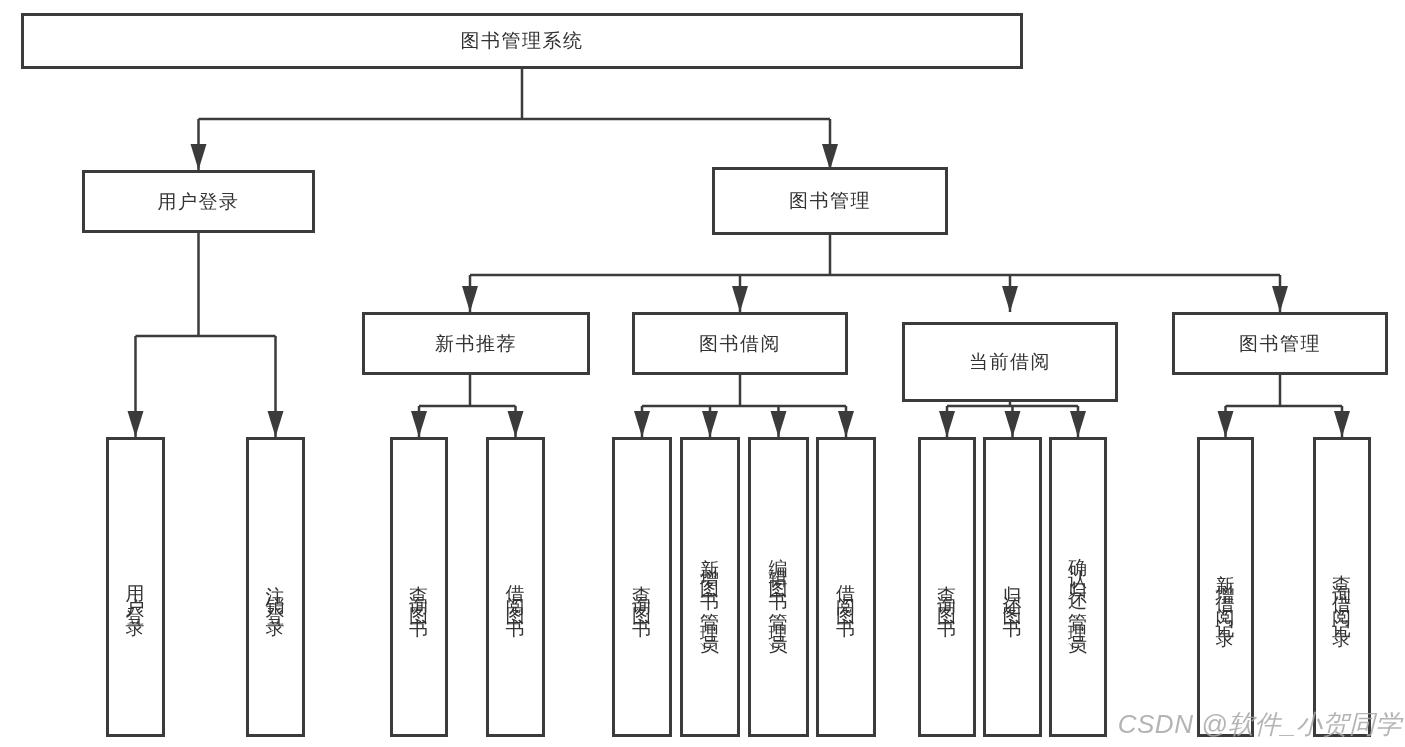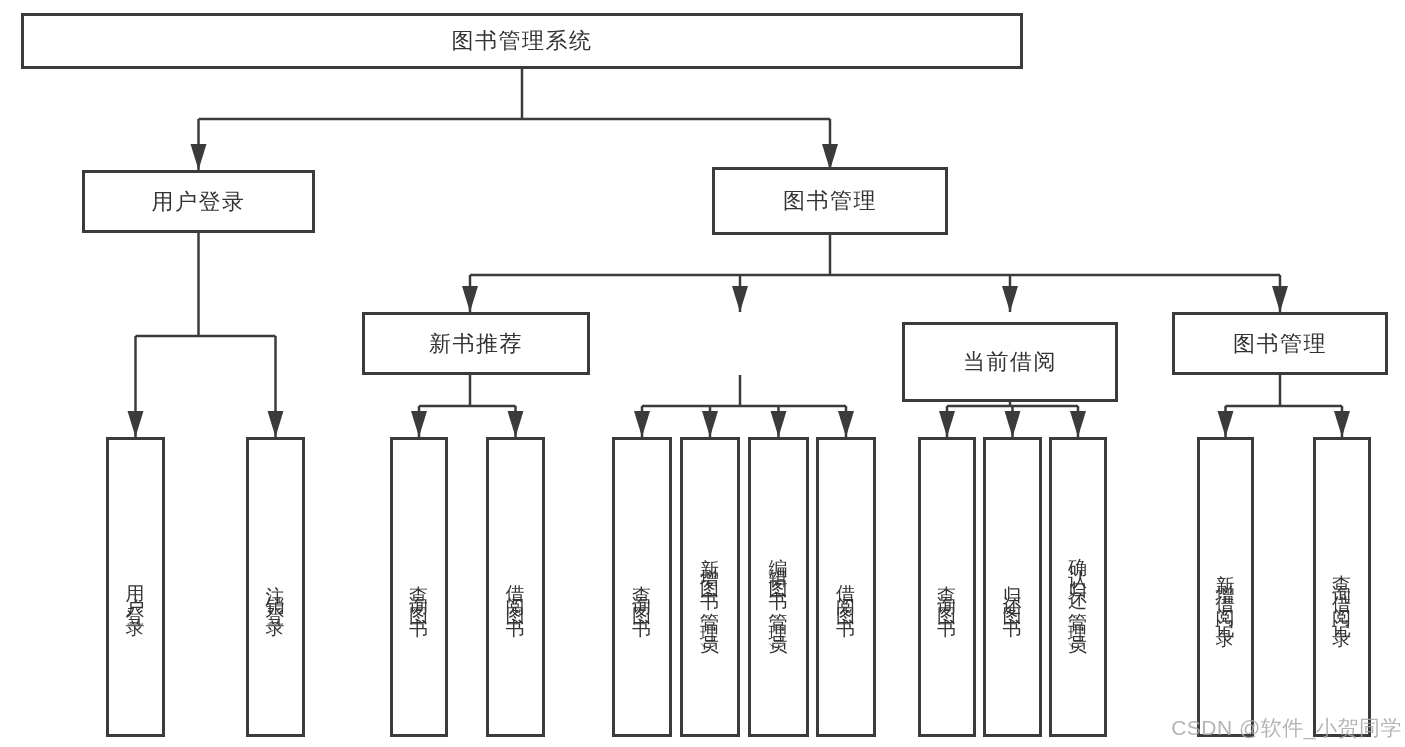--- a/index.html
+++ b/index.html
@@ -7,30 +7,31 @@
     position:relative; width:1405px; height:747px; background:#ffffff;
     font-family:"Liberation Sans", sans-serif; overflow:hidden;
   }
   .wires { position:absolute; left:0; top:0; width:1405px; height:747px; }
   .wires path.ln { stroke:#3b3b3b; stroke-width:2.5; fill:none; }
   .box {
     position:absolute; box-sizing:border-box; background:#ffffff;
     border:3px solid #3b3b3b; color:#333333;
     display:flex; align-items:center; justify-content:center;
   }
-  .hbox { font-size:22px; letter-spacing:1.5px; }
+  .hbox { font-size:19px; letter-spacing:1.5px; }
   .vbox span {
     writing-mode:vertical-lr; text-orientation:mixed;
     font-size:19px; letter-spacing:11px; line-height:1;
     padding-top:10px; white-space:nowrap;
   }
   .watermark {
     position:absolute; right:3px; bottom:5px;
-    font-size:21px; color:#a8a8a8; opacity:0.85; letter-spacing:0.5px;
+    font-size:26px; color:#a8a8a8; opacity:0.85; letter-spacing:0.5px;
     white-space:nowrap;
+    font-style:italic;
   }
 </style>
 </head>
 <body>
 
 <div class="stage">
 
   <svg class="wires" viewBox="0 0 1405 747" xmlns="http://www.w3.org/2000/svg">
     <defs>
       <marker id="arrow" markerUnits="userSpaceOnUse" markerWidth="30" markerHeight="18" refX="26" refY="9" orient="auto">
@@ -100,20 +101,23 @@
   <div class="box hbox" style="left:82px;top:170px;width:233px;height:63px">
     <span>用户登录</span>
   </div>
   <div class="box hbox" style="left:712px;top:167px;width:236px;height:68px">
     <span>图书管理</span>
   </div>
 
   <div class="box hbox" style="left:362px;top:312px;width:228px;height:63px">
     <span>新书推荐</span>
   </div>
+  <div class="box hbox" style="left:632px;top:312px;width:216px;height:63px">
+    <span>图书借阅</span>
+  </div>
   <div class="box hbox" style="left:902px;top:322px;width:216px;height:80px">
     <span>当前借阅</span>
   </div>
   <div class="box hbox" style="left:1172px;top:312px;width:216px;height:63px">
     <span>图书管理</span>
   </div>
 
   <div class="box vbox" style="left:106px;top:437px;width:59px;height:300px">
     <span>用户登录</span>
   </div>

